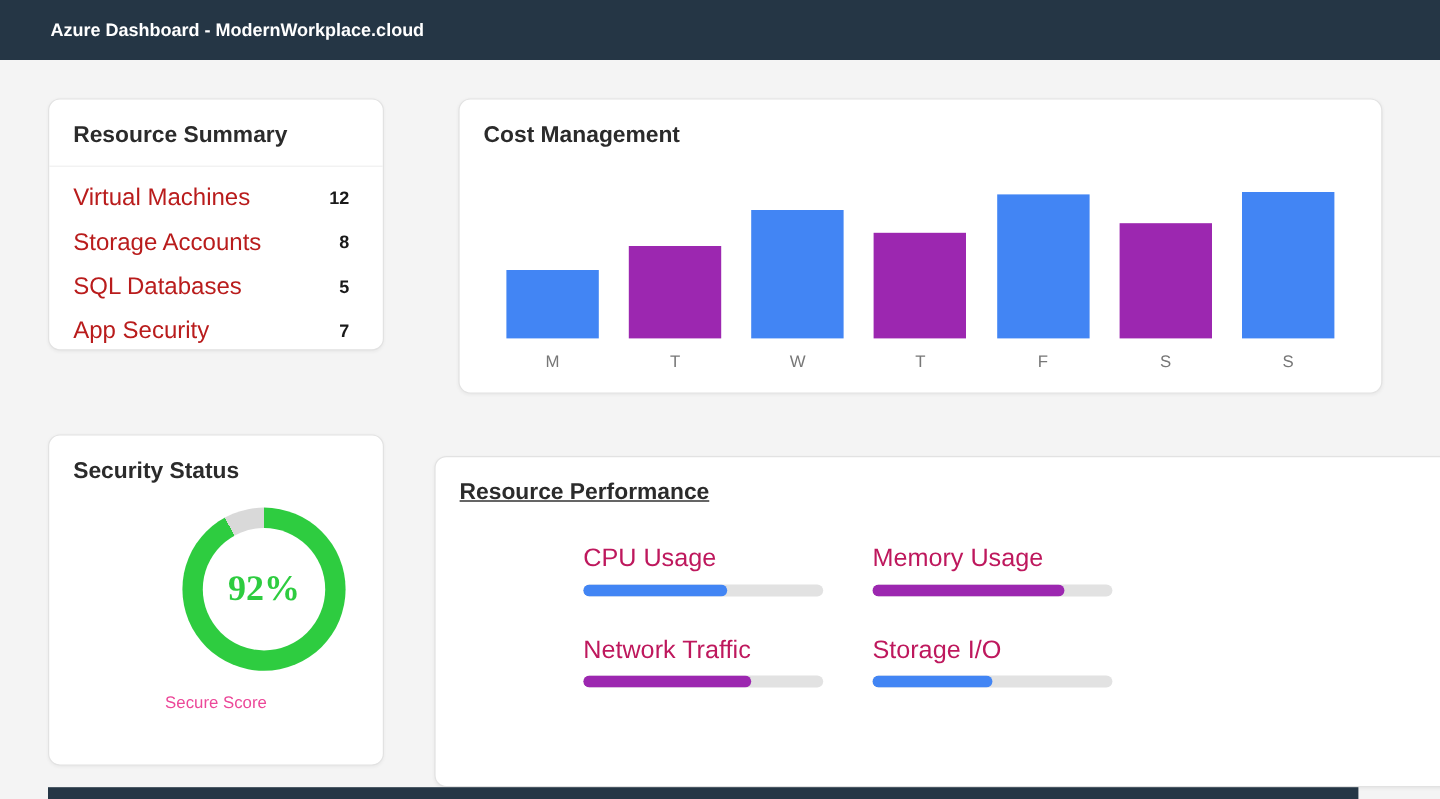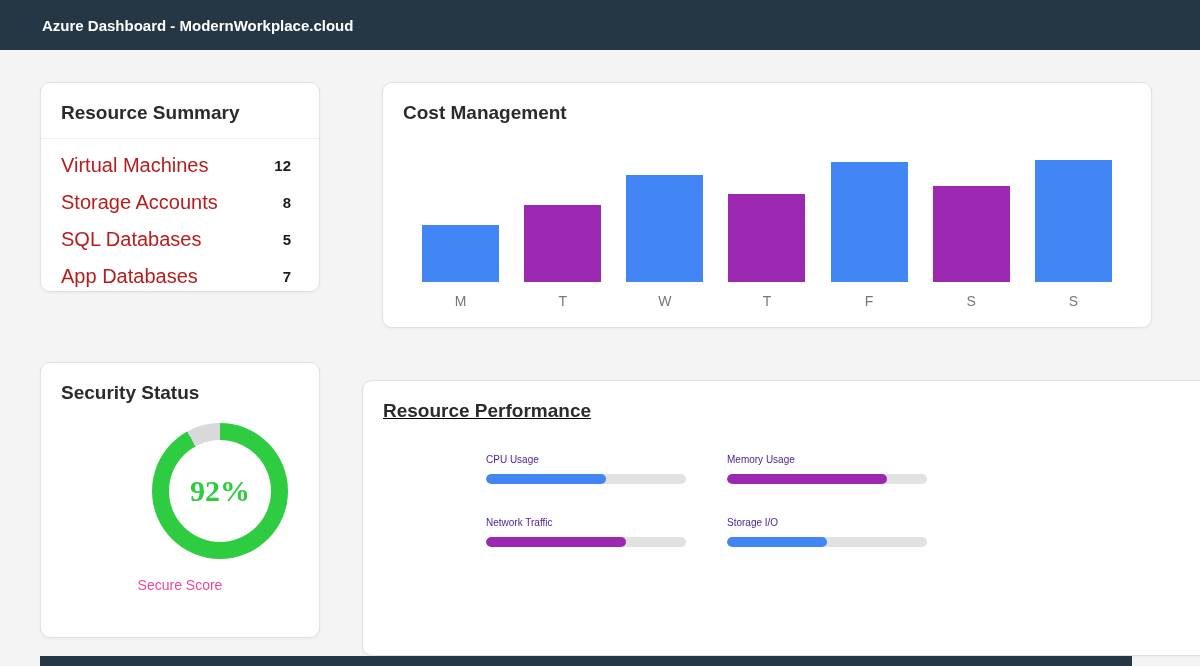--- a/index.html
+++ b/index.html
@@ -73,21 +73,21 @@
     position: absolute; left: 0; width: 100%; top: 214px;
     text-align: center; font-size: 14px; color: #ec4899;
   }
 
   
   #resource-performance { left: 362px; top: 380px; width: 901px; height: 276px; text-decoration: underline; }
   .performance-grid {
     position: absolute; left: 123px; top: 73px;
     display: grid; grid-template-columns: 241px 241px; row-gap: 33px;
   }
-  .metric-label { font-size: 10px; color: #4c1d95; margin-bottom: 9px; }
+  .metric-label { font-size: 21px; color: #be185d; margin-bottom: 9px; }
   .track {
     width: 200px; height: 10px; border-radius: 5px; background: #e2e2e2;
     overflow: hidden;
   }
   .fill { height: 10px; border-radius: 5px; }
 
   
   .footer-bar {
     position: absolute; left: 40px; top: 656px; width: 1092px; height: 10px;
     background: #253645;
@@ -109,21 +109,21 @@
       </div>
       <div class="summary-row">
         <span class="summary-label">Storage Accounts</span>
         <span class="summary-value">8</span>
       </div>
       <div class="summary-row">
         <span class="summary-label">SQL Databases</span>
         <span class="summary-value">5</span>
       </div>
       <div class="summary-row">
-        <span class="summary-label">App Databases</span>
+        <span class="summary-label">App Security</span>
         <span class="summary-value">7</span>
       </div>
     </div>
 </div>
 
 <div class="card" id="cost-management">
   <div class="card-title">Cost Management</div>
   <div class="bar-chart">
       <div class="bar-col">
         <div class="bar" style="height: 57px; background: rgb(66, 133, 244);"></div>

